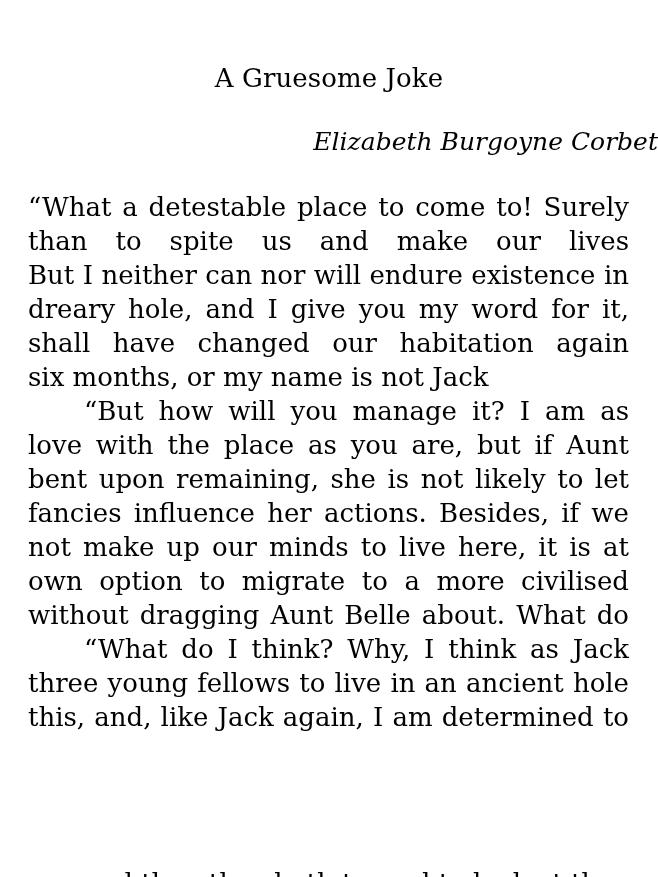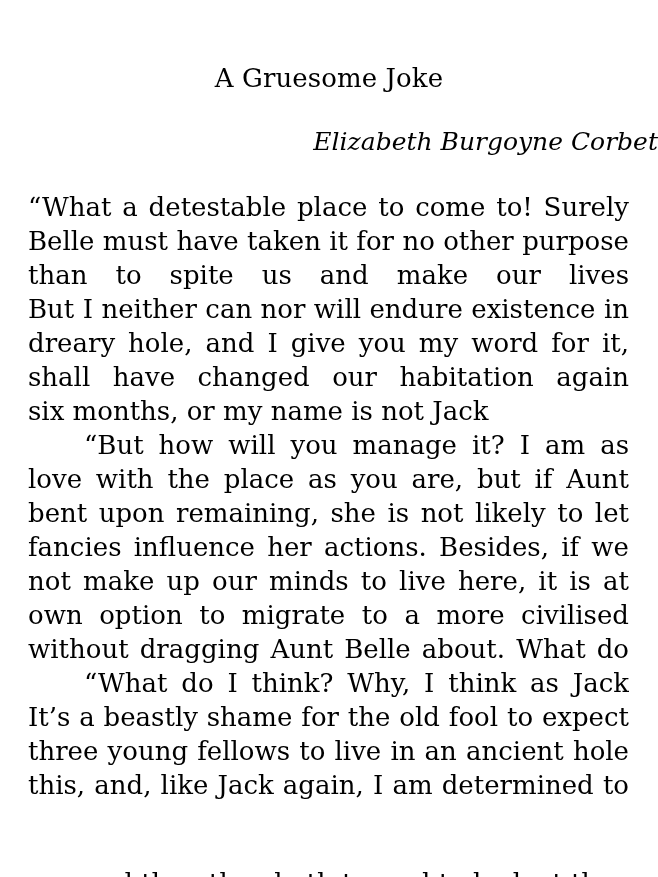--- a/index.html
+++ b/index.html
@@ -112,39 +112,37 @@
 
 <div class="page">
 
   <h1 class="title">A Gruesome Joke</h1>
 
   <div class="byline">Elizabeth Burgoyne Corbett</div>
 
   <div class="body-text">
       <div class="para">
         <div class="line">“What a detestable place to come to! Surely Aunt</div>
-        <div class="line">Belle must have taken it for no other purpose</div>
         <div class="line">than to spite us and make our lives miserable.</div>
         <div class="line">But I neither can nor will endure existence in this</div>
         <div class="line">dreary hole, and I give you my word for it, we</div>
         <div class="line">shall have changed our habitation again within</div>
         <div class="line last">six months, or my name is not Jack Brereton.”</div>
       </div>
       <div class="para">
         <div class="line indent">“But how will you manage it? I am as little in</div>
         <div class="line">love with the place as you are, but if Aunt Belle is</div>
         <div class="line">bent upon remaining, she is not likely to let our</div>
         <div class="line">fancies influence her actions. Besides, if we can-</div>
         <div class="line">not make up our minds to live here, it is at our</div>
         <div class="line">own option to migrate to a more civilised region</div>
         <div class="line">without dragging Aunt Belle about. What do you</div>
       </div>
       <div class="para">
         <div class="line indent">“What do I think? Why, I think as Jack does.</div>
-        <div class="line">It’s a beastly shame for the old fool to expect</div>
         <div class="line">three young fellows to live in an ancient hole like</div>
         <div class="line">this, and, like Jack again, I am determined to put</div>
       </div>
     </div>
 
   <div class="clipped">
       <div class="line last indent">and then they both turned to look at the</div>
     </div>
 
 </div>

